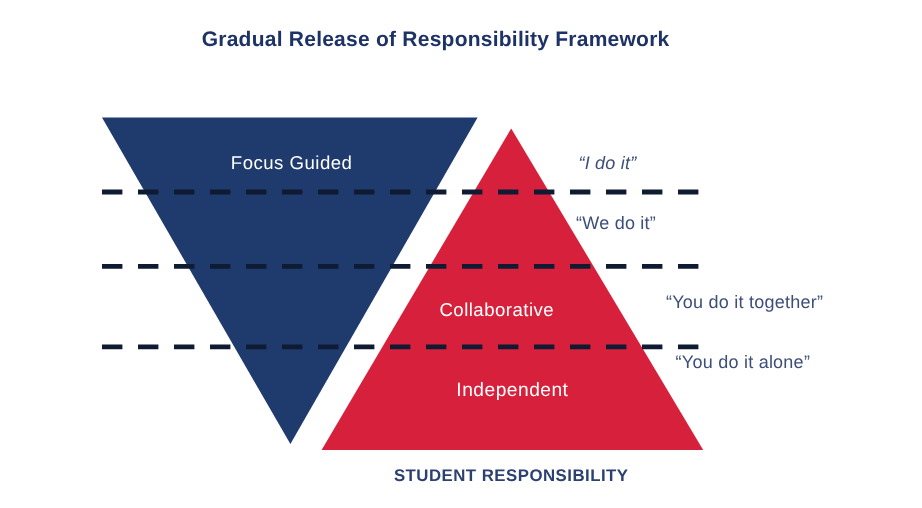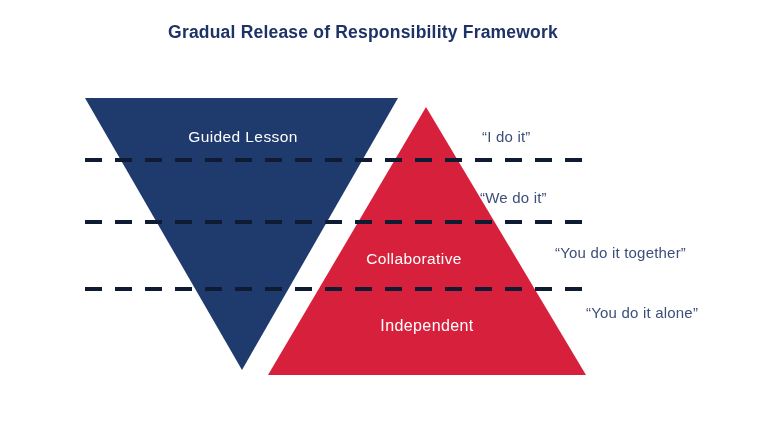--- a/index.html
+++ b/index.html
@@ -63,44 +63,45 @@
   .stage-independent  { left: 427px; top: 326px; font-size: 16px; }
   .quote-label {
     position: absolute;
     transform: translateY(-50%);
     color: #3D4E79;
     font-size: 15px;
     font-weight: 400;
     letter-spacing: 0.2px;
     white-space: nowrap;
   }
-  .quote-1 { left: 482px; top: 136px; }
-  .quote-2 { left: 480px; top: 197px; }
+  .quote-1 { left: 482px; top: 136px; font-style: italic; }
+  .quote-2 { left: 480px; top: 186px; }
   .quote-3 { left: 527px; top: 252px; margin-left: 28px; }
-  .quote-4 { left: 563px; top: 312px; margin-left: 23px; }
+  .quote-4 { left: 563px; top: 302px; }
 </style>
 </head>
 <body>
 
 <div class="canvas">
 
   <div class="page-title">Gradual Release of Responsibility Framework</div>
 
 
   <svg class="diagram-svg" width="768" height="423" viewBox="0 0 768 423">
     <polygon points="85,98 398,98 242,370" fill="#1F3A6D"></polygon>
     <polygon points="426,107 268,375 586,375" fill="#D7213C"></polygon>
     <line x1="85" y1="160" x2="583" y2="160" stroke-width="4" stroke-dasharray="17 13" stroke="#0F1B33"></line>
     <line x1="85" y1="222" x2="583" y2="222" stroke-width="4" stroke-dasharray="17 13" stroke="#0F1B33"></line>
     <line x1="85" y1="289" x2="583" y2="289" stroke-width="4" stroke-dasharray="17 13" stroke="#0F1B33"></line>
   </svg>
 
-  <div class="stage-label stage-focus">Guided Lesson</div>
+  <div class="stage-label stage-focus">Focus Guided</div>
   <div class="stage-label stage-collab">Collaborative</div>
   <div class="stage-label stage-independent">Independent</div>
 
   <div class="quote-label quote-1">“I do it”</div>
   <div class="quote-label quote-2">“We do it”</div>
   <div class="quote-label quote-3">“You do it together”</div>
   <div class="quote-label quote-4">“You do it alone”</div>
 
+  <div class="axis-label student-label">STUDENT RESPONSIBILITY</div>
 
 </div>
 
 </body></html>

